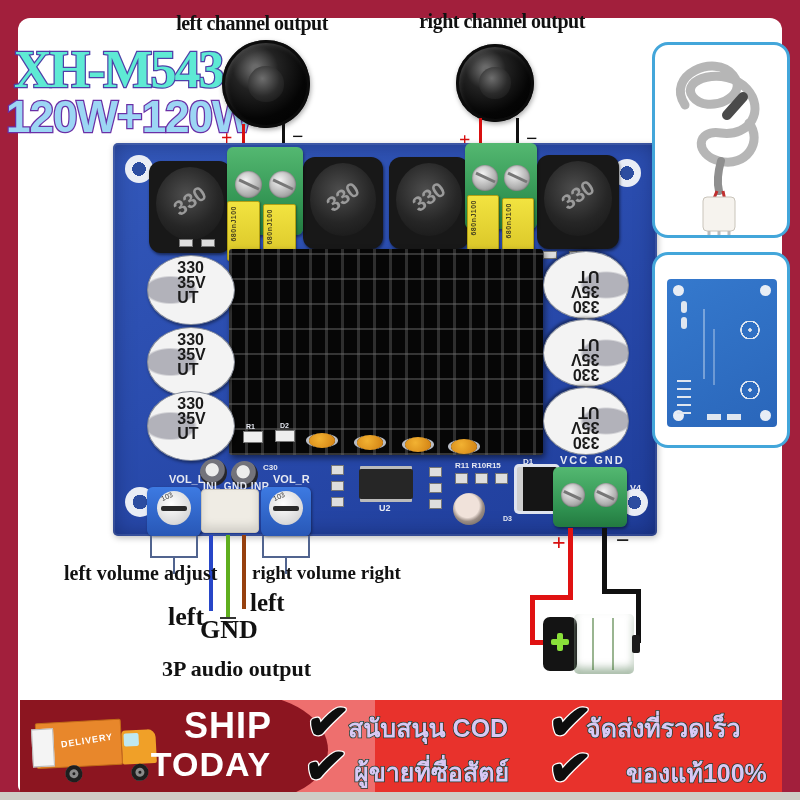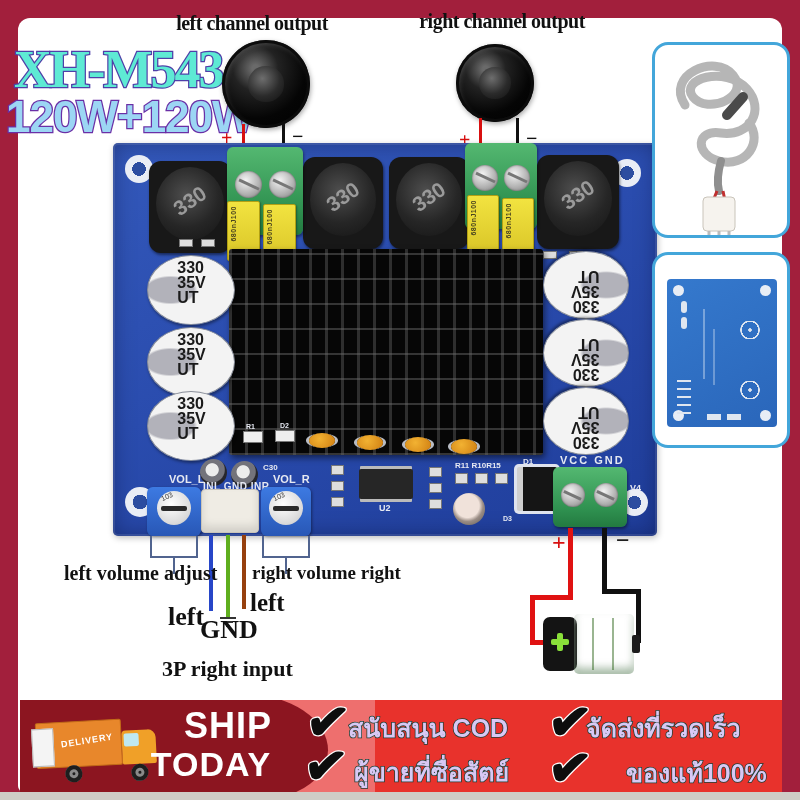--- a/index.html
+++ b/index.html
@@ -313,21 +313,21 @@
 
   <div class="abs" style="left:220px;top:617px;width:16px;height:2px;background:#333;"></div>
   <div class="abs" style="left:223px;top:621px;width:10px;height:2px;background:#333;"></div>
   <div class="abs" style="left:226px;top:625px;width:4px;height:2px;background:#333;"></div>
 
   <div class="abs annot" style="left:64px;top:562px;font-size:20px;">left volume adjust</div>
   <div class="abs annot" style="left:252px;top:562px;font-size:19px;">right volume right</div>
   <div class="abs annot" style="left:168px;top:590px;font-size:26px;margin-top:12px;">left</div>
   <div class="abs annot" style="left:250px;top:589px;font-size:25px;">left</div>
   <div class="abs annot" style="left:200px;top:615px;font-size:26px;">GND</div>
-  <div class="abs annot" style="left:162px;top:656px;font-size:22px;">3P right input</div>
+  <div class="abs annot" style="left:162px;top:656px;font-size:22px;">3P audio output</div>
 
   <div class="abs" style="left:568px;top:528px;width:5px;height:72px;background:#e01212;"></div>
   <div class="abs" style="left:530px;top:595px;width:43px;height:5px;background:#e01212;"></div>
   <div class="abs" style="left:530px;top:595px;width:5px;height:50px;background:#e01212;"></div>
   <div class="abs" style="left:530px;top:640px;width:20px;height:5px;background:#e01212;"></div>
   <div class="abs" style="left:602px;top:528px;width:5px;height:66px;background:#101010;"></div>
   <div class="abs" style="left:602px;top:589px;width:39px;height:5px;background:#101010;"></div>
   <div class="abs" style="left:636px;top:589px;width:5px;height:54px;background:#101010;"></div>
   <div class="abs pol red-t" style="left:552px;top:530px;font-size:24px;">+</div>
   <div class="abs pol blk-t" style="left:616px;top:528px;font-size:24px;">−</div>

